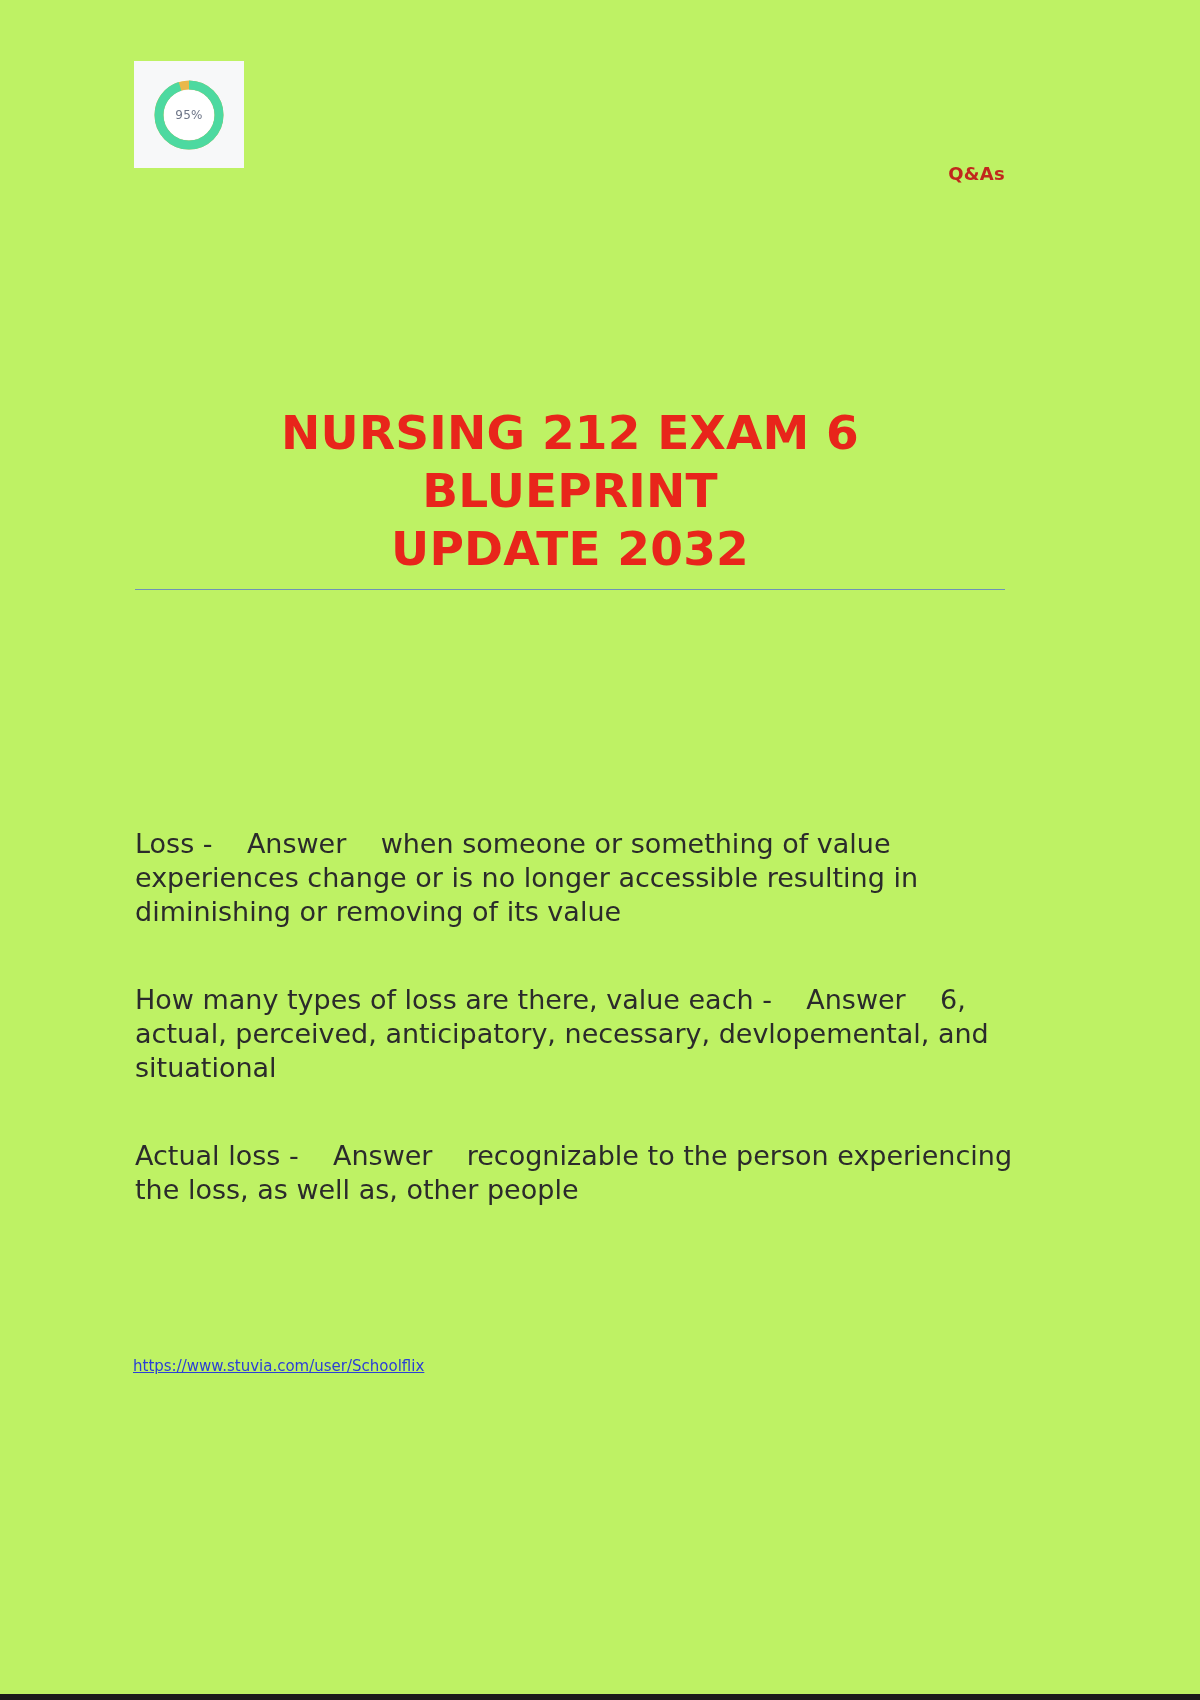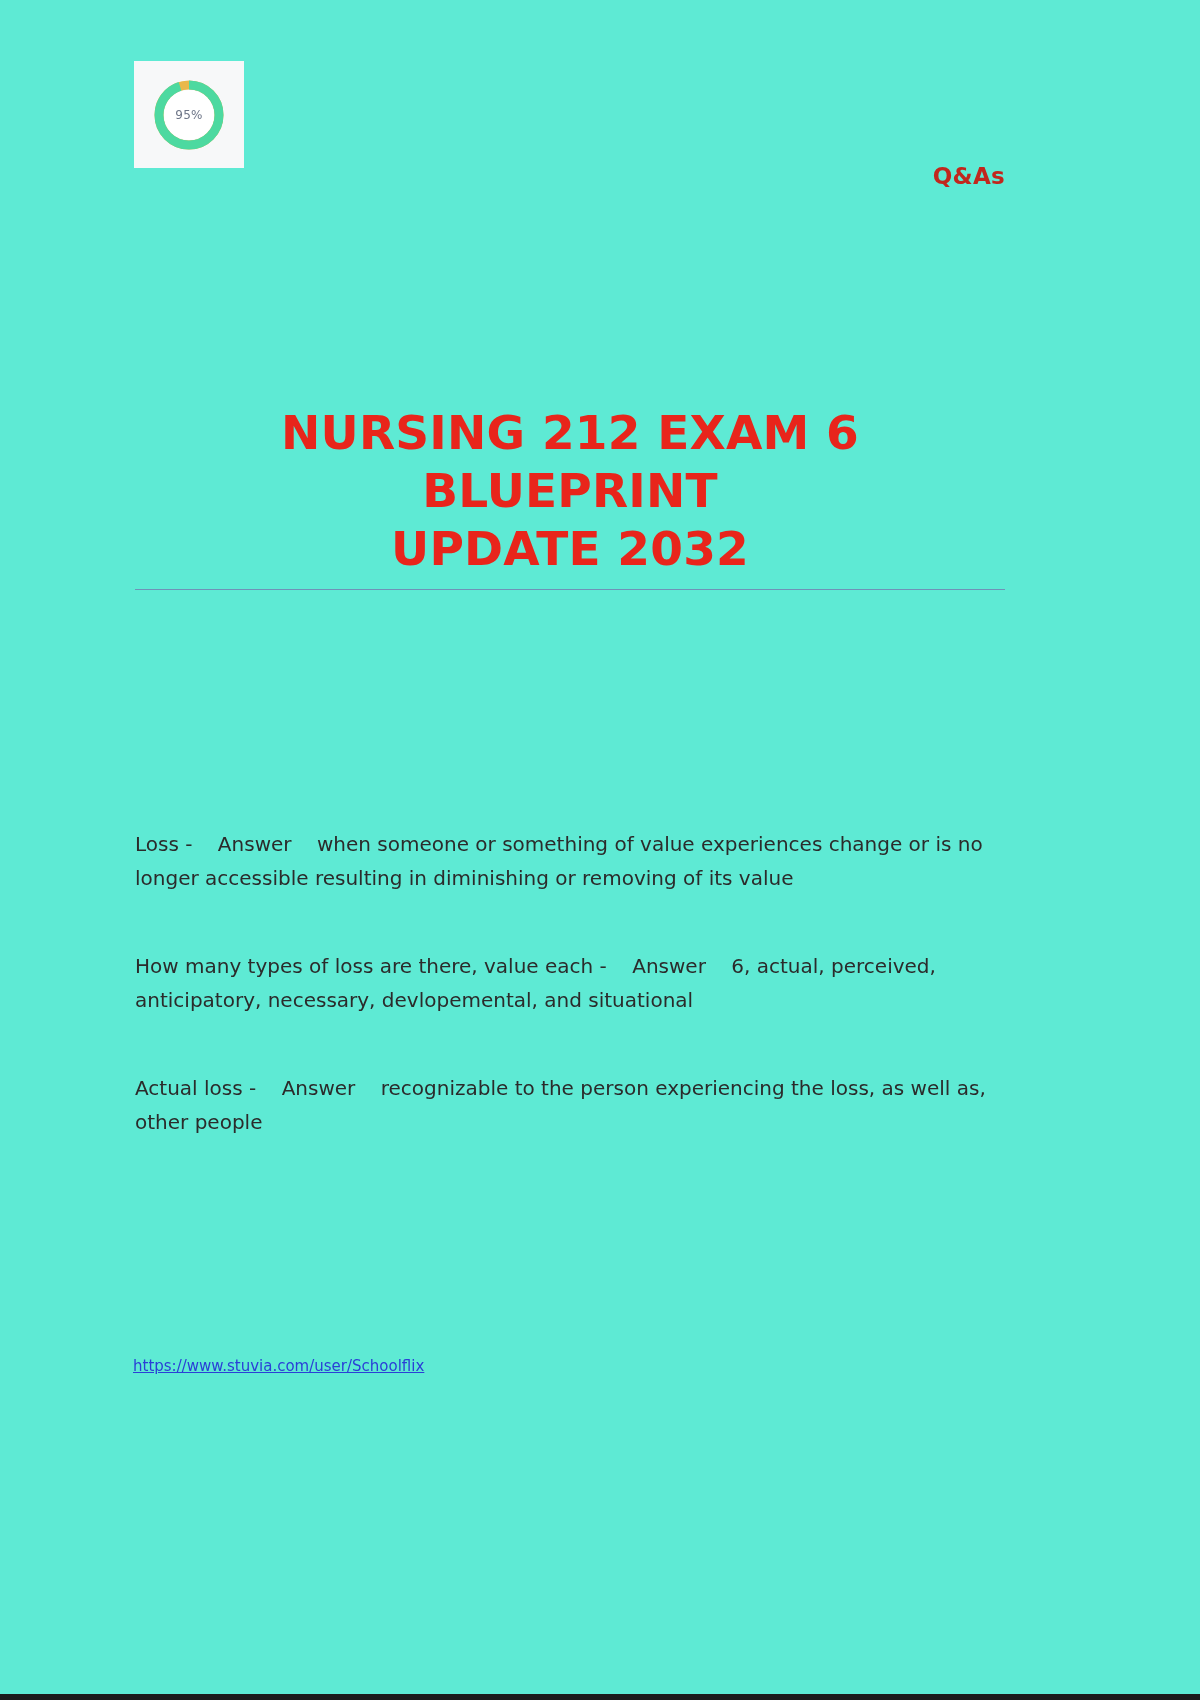--- a/index.html
+++ b/index.html
@@ -7,21 +7,21 @@
     padding: 0;
     background: #ffffff;
   }
   body {
     font-family: "DejaVu Sans", sans-serif;
   }
   .page {
     position: relative;
     width: 1200px;
     height: 1700px;
-    background: #5eead4;
+    background: #bef264;
     overflow: hidden;
   }
 
   
   .score-badge {
     position: absolute;
     left: 134px;
     top: 61px;
     width: 110px;
     height: 107px;
@@ -56,21 +56,21 @@
     letter-spacing: 0.2px;
   }
 
   
   .qas-tag {
     position: absolute;
     right: 195px;
     top: 163px;
     font-family: "DejaVu Sans", sans-serif;
     font-weight: bold;
-    font-size: 23px;
+    font-size: 18px;
     color: #c1271d;
     letter-spacing: 0.3px;
   }
 
   
   .title-block {
     position: absolute;
     left: 135px;
     top: 404px;
     width: 870px;
@@ -96,21 +96,21 @@
 
   
   .content {
     position: absolute;
     left: 135px;
     top: 827px;
     width: 880px;
   }
   .qa-block {
     font-family: "DejaVu Sans", sans-serif;
-    font-size: 20px;
+    font-size: 27px;
     line-height: 34px;
     color: #2b2b2b;
     margin: 0 0 54px 0;
     white-space: pre-wrap;
   }
   .qa-block:last-of-type {
     margin-bottom: 0;
   }
 
   

